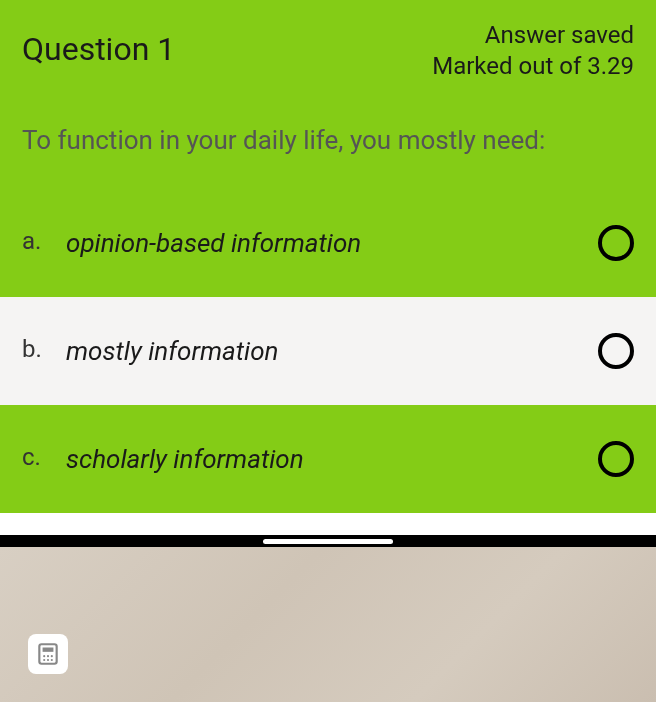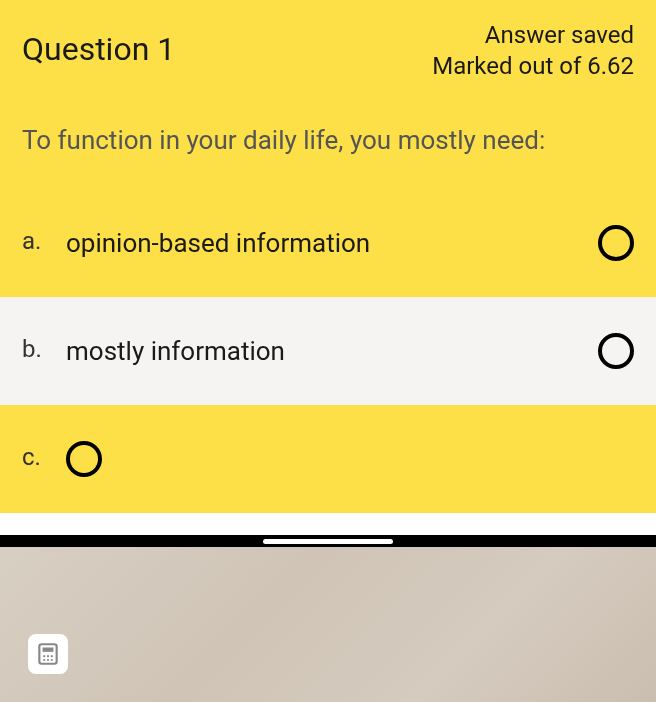--- a/index.html
+++ b/index.html
@@ -9,21 +9,21 @@
     }
     body {
       font-family: -apple-system, BlinkMacSystemFont, "Segoe UI", Roboto, Helvetica, Arial, sans-serif;
       width: 656px;
       height: 702px;
       background: #fff;
       overflow: hidden;
       position: relative;
     }
     .question-card {
-      background: #fde047;
+      background: #84cc16;
     }
     .header {
       display: flex;
       justify-content: space-between;
       align-items: flex-start;
       padding: 20px 22px 10px 22px;
     }
     .question-title {
       font-size: 32px;
       font-weight: 400;
@@ -66,20 +66,21 @@
       font-size: 24px;
       color: #333;
       min-width: 30px;
       align-self: flex-start;
       padding-top: 2px;
     }
     .option-text {
       font-size: 26px;
       color: #1a1a1a;
       flex: 1;
+      font-style: italic;
     }
     .radio {
       width: 36px;
       height: 36px;
       border: 4px solid #000;
       border-radius: 50%;
       background: transparent;
       flex-shrink: 0;
     }
     .bottom-bar {
@@ -126,39 +127,40 @@
     }
   </style>
 </head>
 <body>
 
 <div class="question-card">
   <div class="header">
     <div class="question-title">Question 1</div>
     <div class="status-block">
       <span class="status-saved">Answer saved</span>
-      <span class="status-marks">Marked out of 6.62</span>
+      <span class="status-marks">Marked out of 3.29</span>
     </div>
   </div>
 
   <div class="prompt">To function in your daily life, you mostly need:</div>
 
   <div class="options">
     <div class="option">
       <span class="option-letter">a.</span>
       <span class="option-text">opinion-based information</span>
       <span class="radio"></span>
     </div>
     <div class="option highlighted">
       <span class="option-letter">b.</span>
       <span class="option-text">mostly information</span>
       <span class="radio"></span>
     </div>
     <div class="option">
       <span class="option-letter">c.</span>
+      <span class="option-text">scholarly information</span>
       <span class="radio"></span>
     </div>
   </div>
 </div>
 
 <div class="bottom-bar">
   <div class="handle"></div>
 </div>
 
 <div class="bg-texture"></div>

